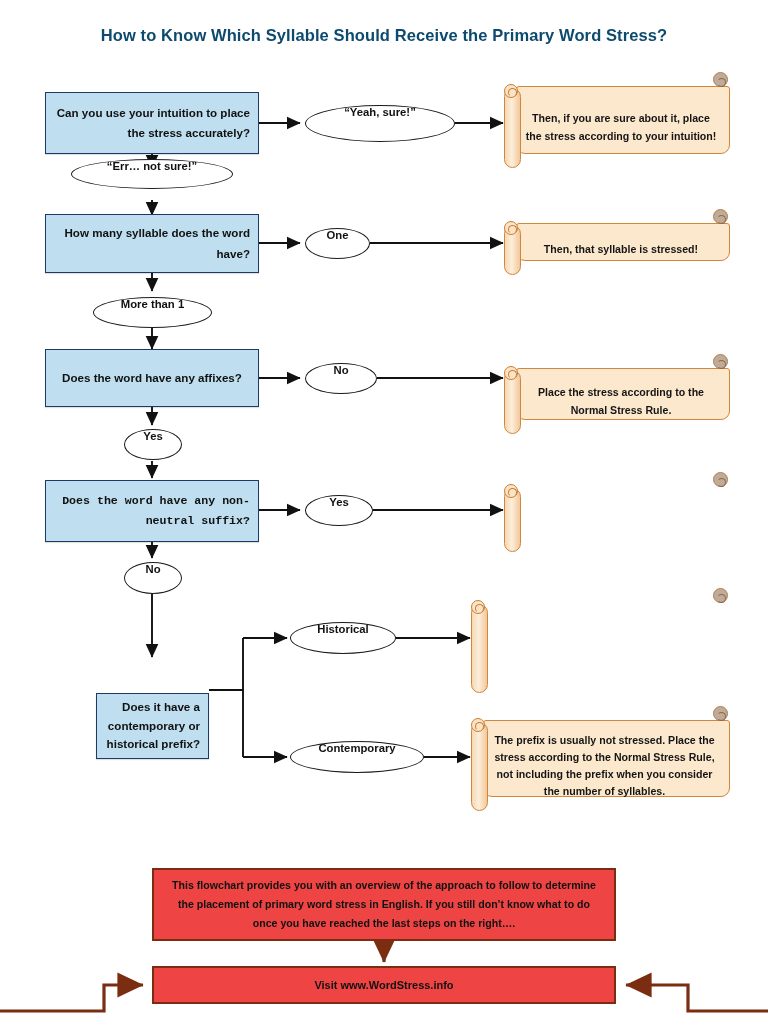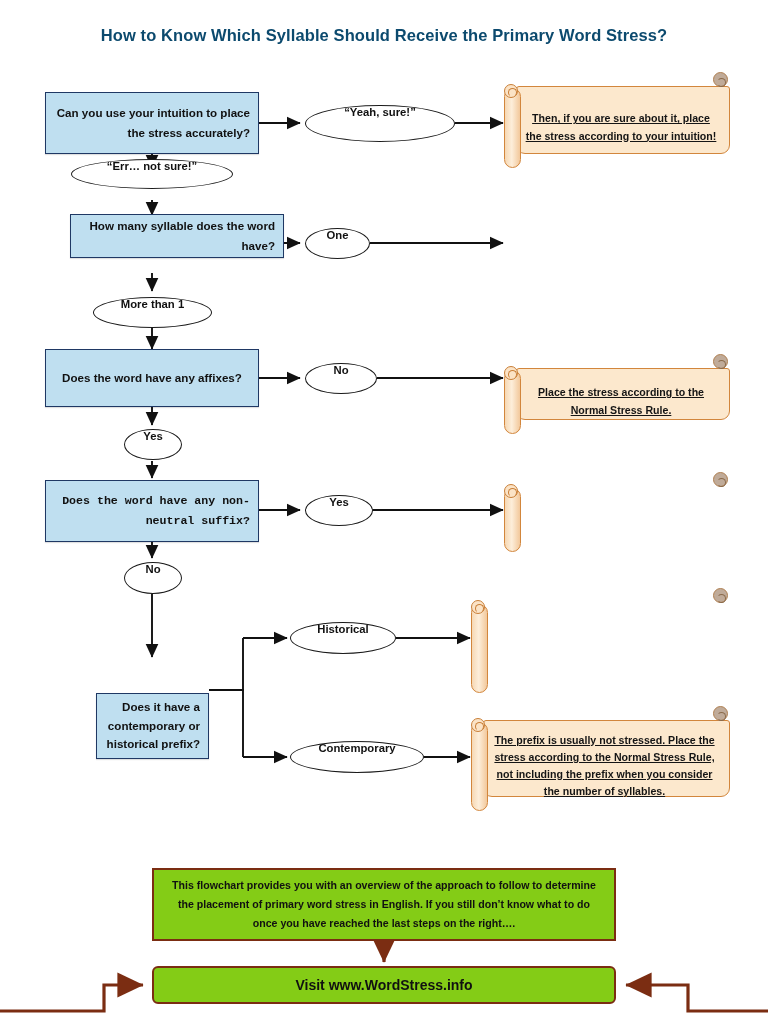--- a/index.html
+++ b/index.html
@@ -90,21 +90,20 @@
     border-radius: 3px 3px 9px 9px;
     display: flex;
     align-items: center;
     justify-content: center;
     text-align: center;
     padding: 19px 10px 4px 6px;
     font-size: 10.6px;
     font-weight: bold;
     line-height: 1.62;
     color: #151515;
-    text-decoration: underline;
   }
   .scroll .sc-roll {
     position: absolute;
     left: 6px;
     top: 10px;
     bottom: 0px;
     width: 17px;
     box-sizing: border-box;
     background: linear-gradient(to right,#f6d8b4 0%,#fdeeda 45%,#f2c89b 100%);
     border: 1.3px solid #d2863c;
@@ -152,36 +151,35 @@
     height: 7px;
     border: 1.2px solid #c97f38;
     border-radius: 50%;
     border-bottom-color: transparent;
   }
 
   
   .rbox {
     position: absolute;
     box-sizing: border-box;
-    background: #84cc16;
+    background: #ef4444;
     border: 2.6px solid #7b2d12;
     display: flex;
     align-items: center;
     justify-content: center;
     text-align: center;
     padding: 4px 14px;
     font-size: 10.6px;
     font-weight: bold;
     line-height: 1.78;
     color: #111;
   }
   .rbox.footer-bar {
-    font-size: 14px;
+    font-size: 11px;
     line-height: 1.3;
-    border-radius: 6px;
   }
 </style>
 </head>
 <body>
 
 <div id="page">
 
   <svg id="svg-layer" viewBox="0 0 768 1024">
     <defs>
       <marker id="ah" markerWidth="8" markerHeight="8" refX="7" refY="4" orient="auto">
@@ -236,21 +234,21 @@
       <path d="M768,1011 L688,1011 L688,985 L626,985" marker-end="url(#ahr)"></path>
     </g>
   </svg>
 
   <div class="page-title">How to Know Which Syllable Should Receive the Primary Word Stress?</div>
 
   <div class="dbox" style="left:45px; top:92px; width:214px; height:62px;">
     <span>Can you use your intuition to place the stress accurately?</span>
   </div>
 
-  <div class="dbox" style="left:45px; top:214px; width:214px; height:44px;margin-left:25px;">
+  <div class="dbox" style="left:45px; top:214px; width:214px; height:59px;">
     <span>How many syllable does the word have?</span>
   </div>
 
   <div class="dbox" style="left:45px; top:349px; width:214px; height:58px;">
     <span>Does the word have any affixes?</span>
   </div>
 
   <div class="dbox" style="left:45px; top:480px; width:214px; height:62px;font-family:Liberation Mono, monospace;">
     <span>Does the word have any non-neutral suffix?</span>
   </div>
@@ -301,20 +299,28 @@
 
   <div class="scroll" style="left:498px; top:78px; width:232px; height:90px;">
     <div class="sc-body">
       <span>Then, if you are sure about it, place the stress according to your intuition!</span>
     </div>
     <div class="sc-roll"></div>
     <div class="sc-curl-l"></div>
     <div class="sc-curl-r"></div>
   </div>
 
+  <div class="scroll" style="left:498px; top:215px; width:232px; height:60px;">
+    <div class="sc-body">
+      <span>Then, that syllable is stressed!</span>
+    </div>
+    <div class="sc-roll"></div>
+    <div class="sc-curl-l"></div>
+    <div class="sc-curl-r"></div>
+  </div>
 
   <div class="scroll" style="left:498px; top:360px; width:232px; height:74px;">
     <div class="sc-body">
       <span>Place the stress according to the Normal Stress Rule.</span>
     </div>
     <div class="sc-roll"></div>
     <div class="sc-curl-l"></div>
     <div class="sc-curl-r"></div>
   </div>
 

